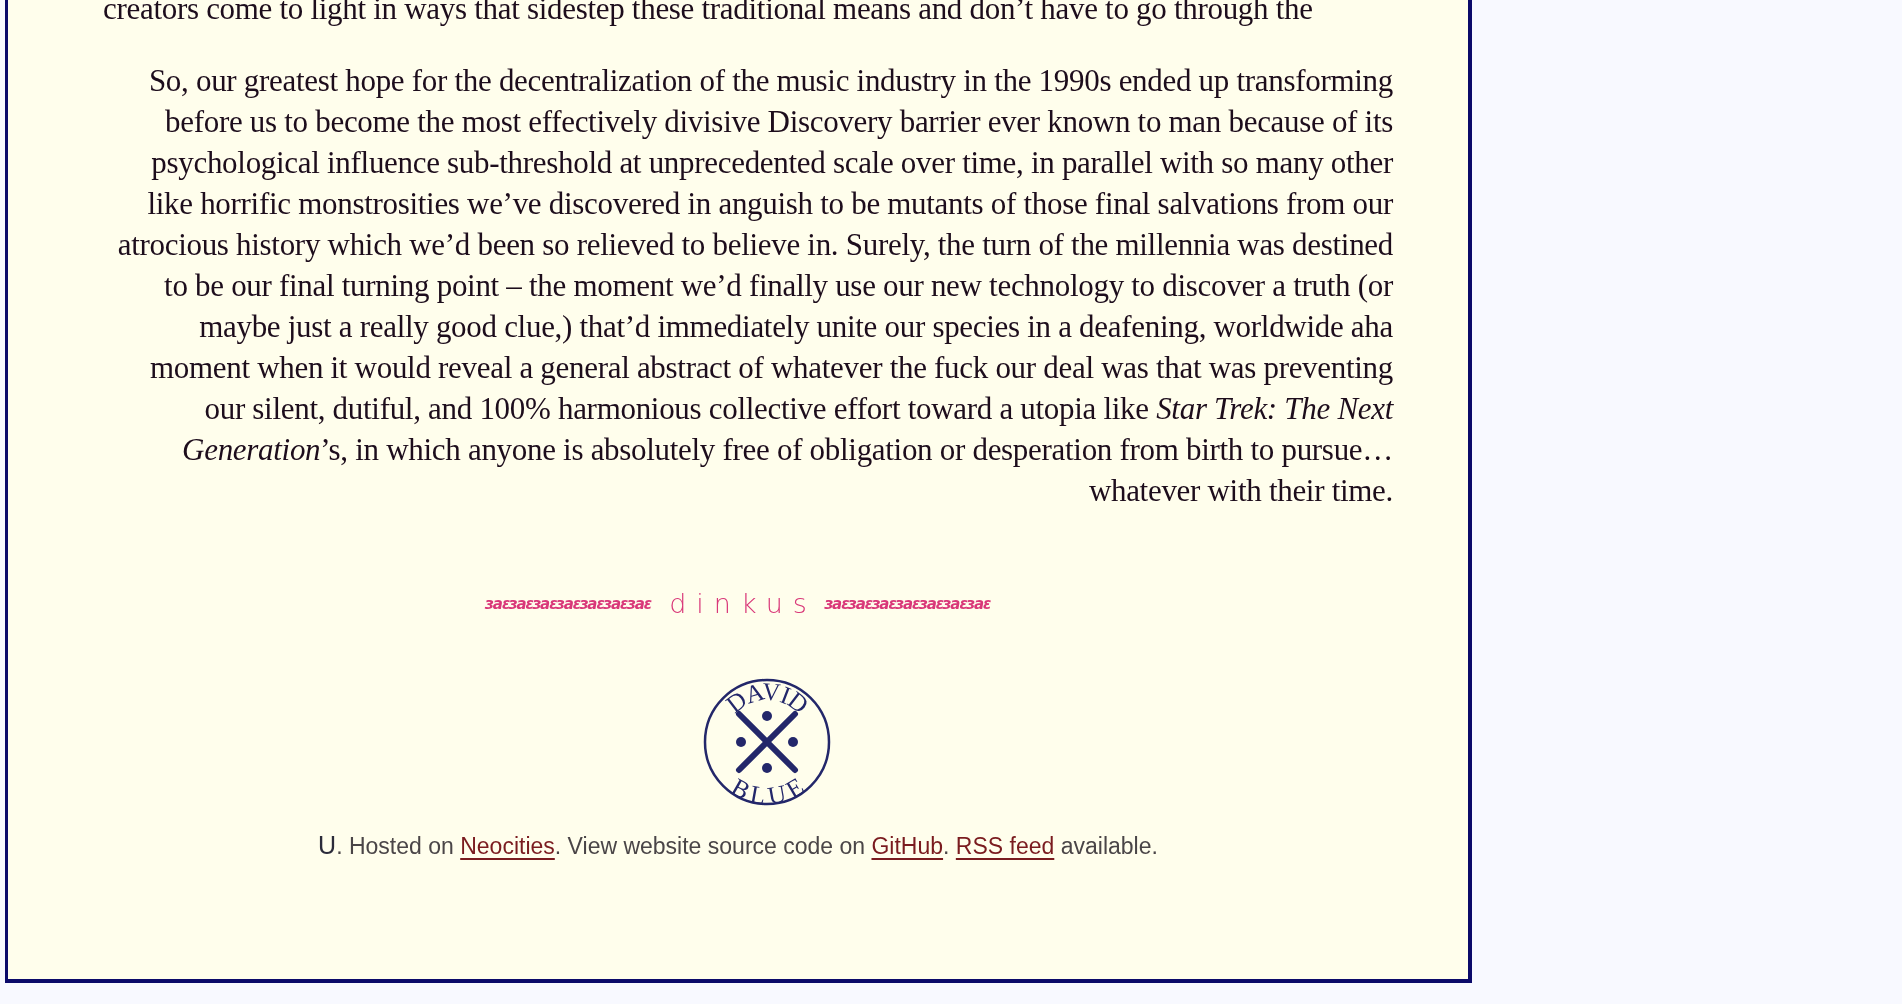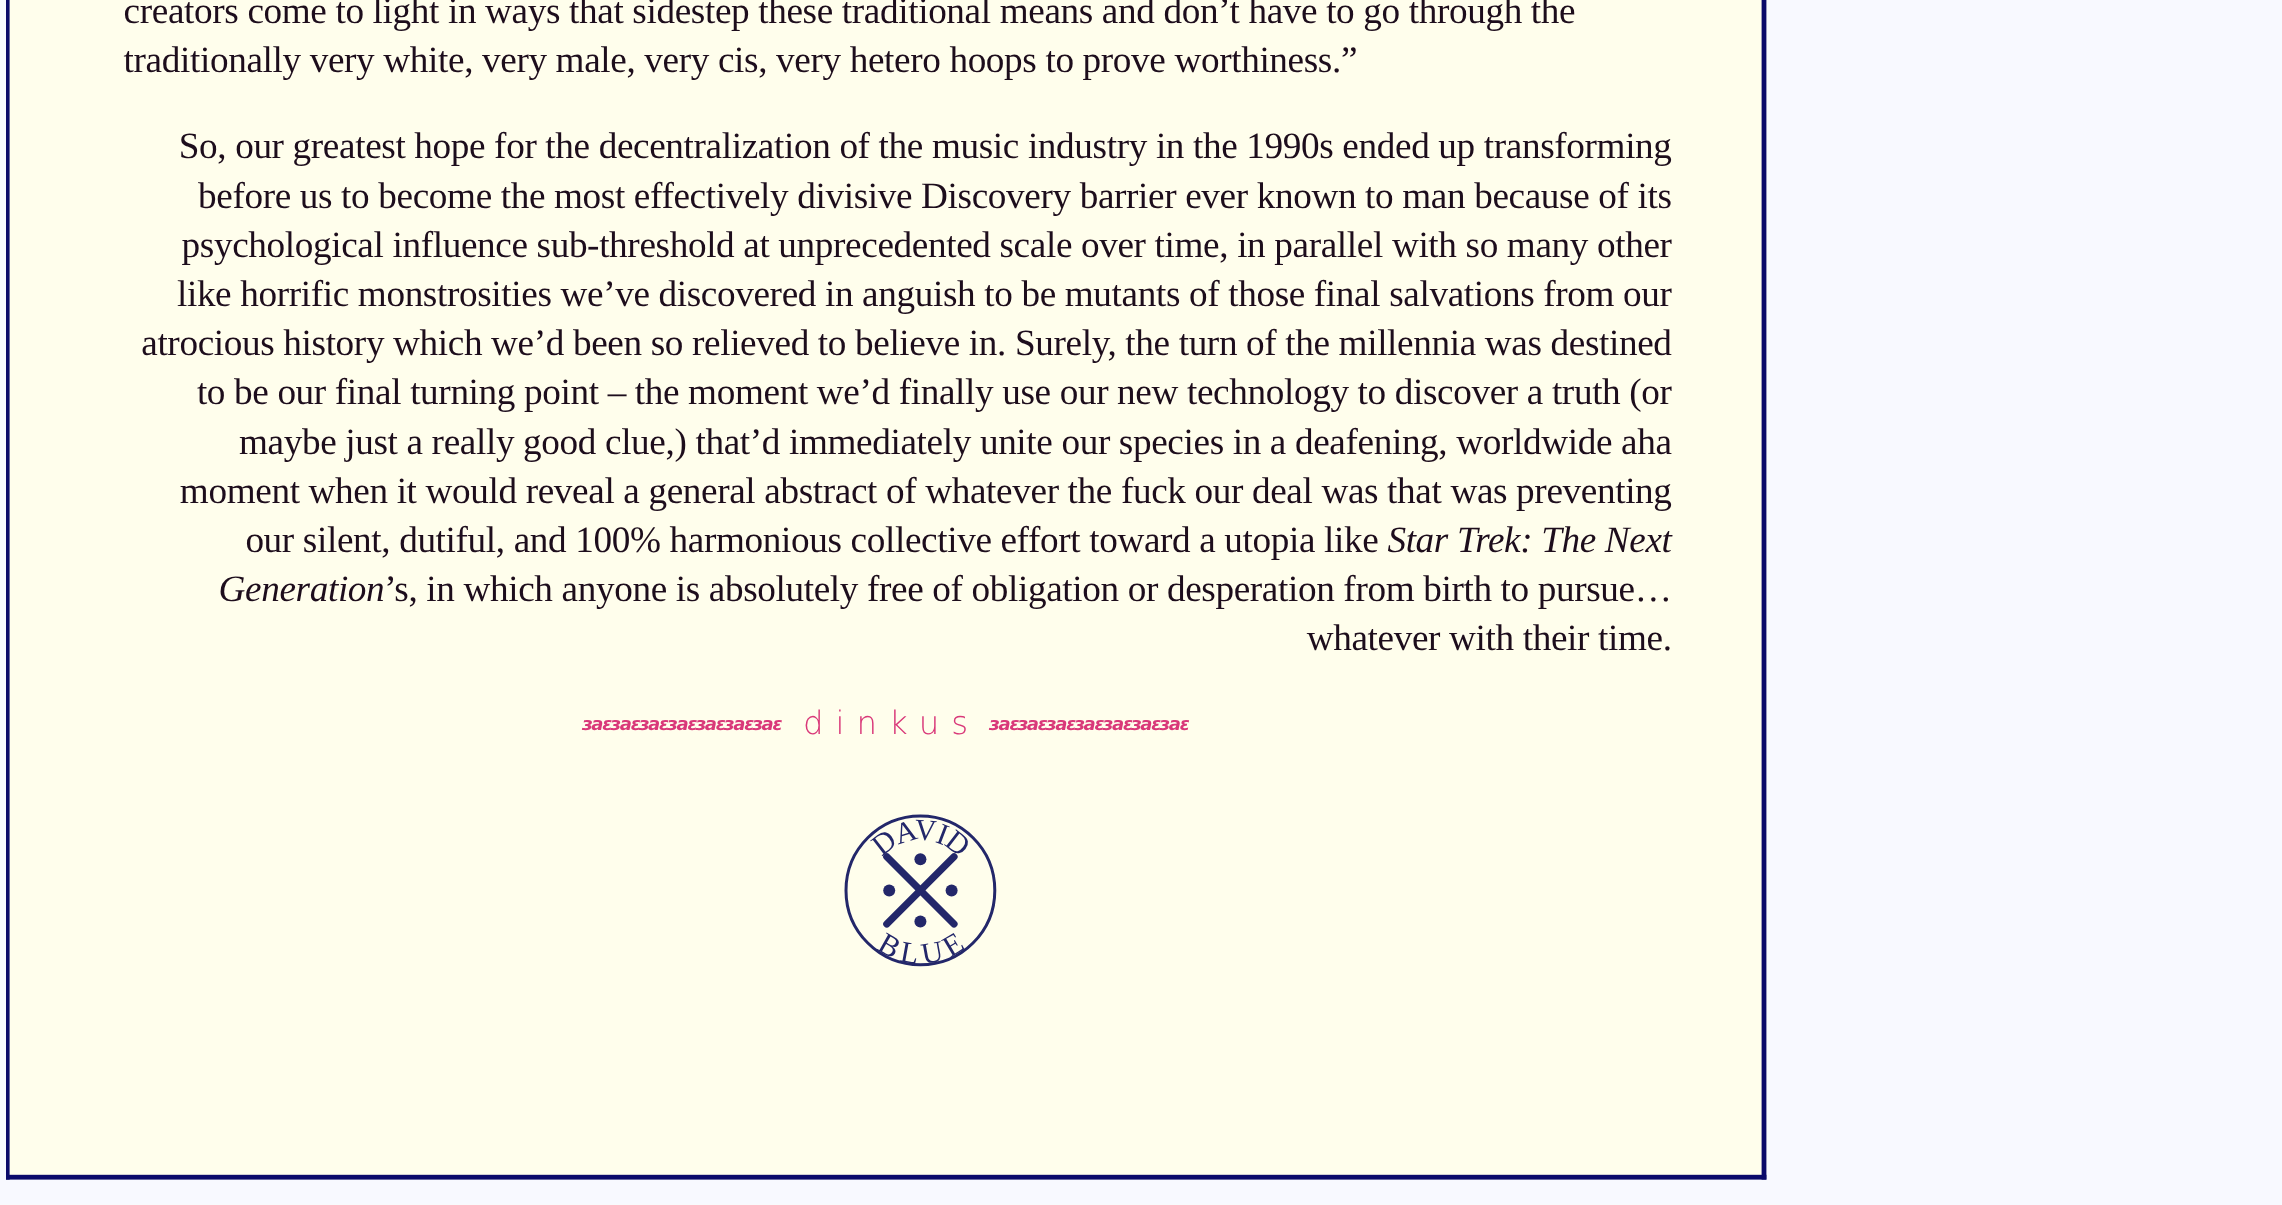--- a/index.html
+++ b/index.html
@@ -64,21 +64,20 @@
   }
 </style>
 </head>
 <body>
 
 <div class="page-box">
 
   <div class="content">
     <p class="p1">
       <span>creators come to light in ways that sidestep these traditional means and don’t have to go through the</span><br>
-      <span>traditionally very white, very male, very cis, very hetero hoops to prove worthiness.”</span>
     </p>
     <p class="p2"><span>So, our greatest hope for the decentralization of the music industry in the 1990s ended up transforming before us to become the most effectively divisive Discovery barrier ever known to man because of its psychological influence sub-threshold at unprecedented scale over time, in parallel with so many other like horrific monstrosities we’ve discovered in anguish to be mutants of those final salvations from our atrocious history which we’d been so relieved to believe in. Surely, the turn of the millennia was destined to be our final turning point – the moment we’d finally use our new technology to discover a truth (or maybe just a really good clue,) that’d immediately unite our species in a deafening, worldwide aha moment when it would reveal a general abstract of whatever the fuck our deal was that was preventing our silent, dutiful, and 100% harmonious collective effort toward a utopia like </span><em>Star Trek: The Next Generation</em><span>’s, in which anyone is absolutely free of obligation or desperation from birth to pursue… whatever with their time.</span></p>
   </div>
 
   <div class="dinkus">
     <span class="orn">ɜaɛɜaɛɜaɛɜaɛɜaɛɜaɛɜaɛ</span><span class="word">dinkus</span><span class="orn">ɜaɛɜaɛɜaɛɜaɛɜaɛɜaɛɜaɛ</span>
   </div>
 
   <div class="logo">
     <svg width="128" height="128" viewBox="0 0 128 128">
@@ -95,14 +94,17 @@
       </text>
       <line x1="36" y1="36" x2="92" y2="92" stroke="#23276a" stroke-width="6" stroke-linecap="round"></line>
       <line x1="92" y1="36" x2="36" y2="92" stroke="#23276a" stroke-width="6" stroke-linecap="round"></line>
       <circle cx="64" cy="38" r="5" fill="#23276a"></circle>
       <circle cx="64" cy="90" r="5" fill="#23276a"></circle>
       <circle cx="38" cy="64" r="5" fill="#23276a"></circle>
       <circle cx="90" cy="64" r="5" fill="#23276a"></circle>
     </svg>
   </div>
 
+  <div class="footer">
+    <span class="glyph">U</span><span>. Hosted on </span><a>Neocities</a><span>. View website source code on </span><a>GitHub</a><span>. </span><a>RSS feed</a><span> available.</span>
+  </div>
 
 </div>
 
 </body></html>

